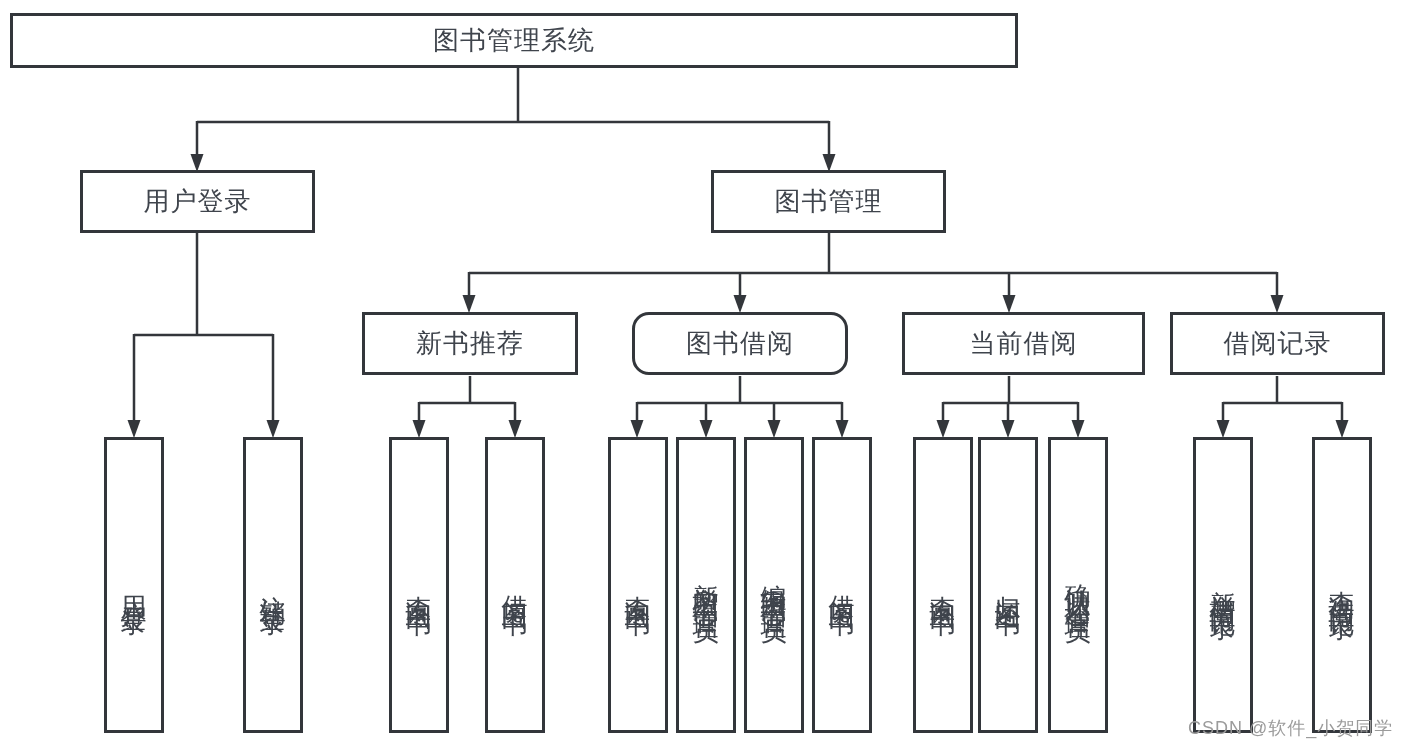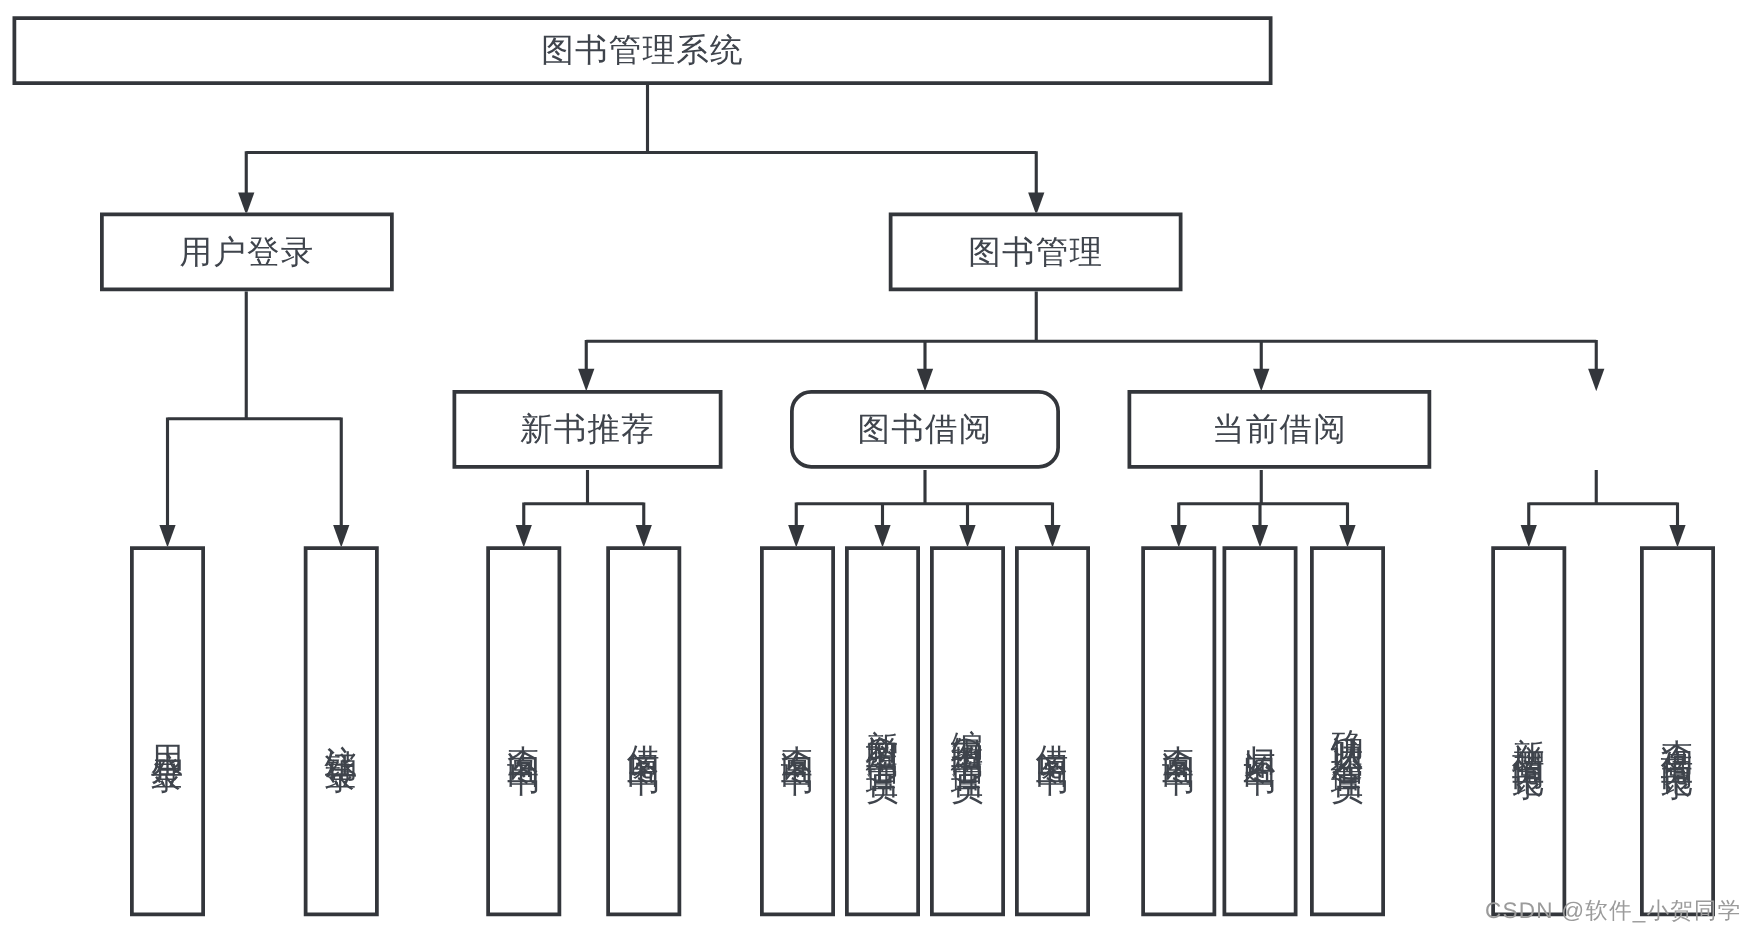--- a/index.html
+++ b/index.html
@@ -100,20 +100,23 @@
 
   <div class="node h-node" style="left:362px;top:312px;width:216px;">
     <span>新书推荐</span>
   </div>
   <div class="node h-node" style="left:632px;top:312px;width:216px;border-radius:17px;">
     <span>图书借阅</span>
   </div>
   <div class="node h-node" style="left:902px;top:312px;width:243px;">
     <span>当前借阅</span>
   </div>
+  <div class="node h-node" style="left:1170px;top:312px;width:215px;">
+    <span>借阅记录</span>
+  </div>
 
   <div class="node v-node" style="left:104px;">
     <span class="vtext">用户登录</span>
   </div>
   <div class="node v-node" style="left:243px;">
     <span class="vtext">注销登录</span>
   </div>
 
   <div class="node v-node" style="left:389px;">
     <span class="vtext">查询图书</span>

